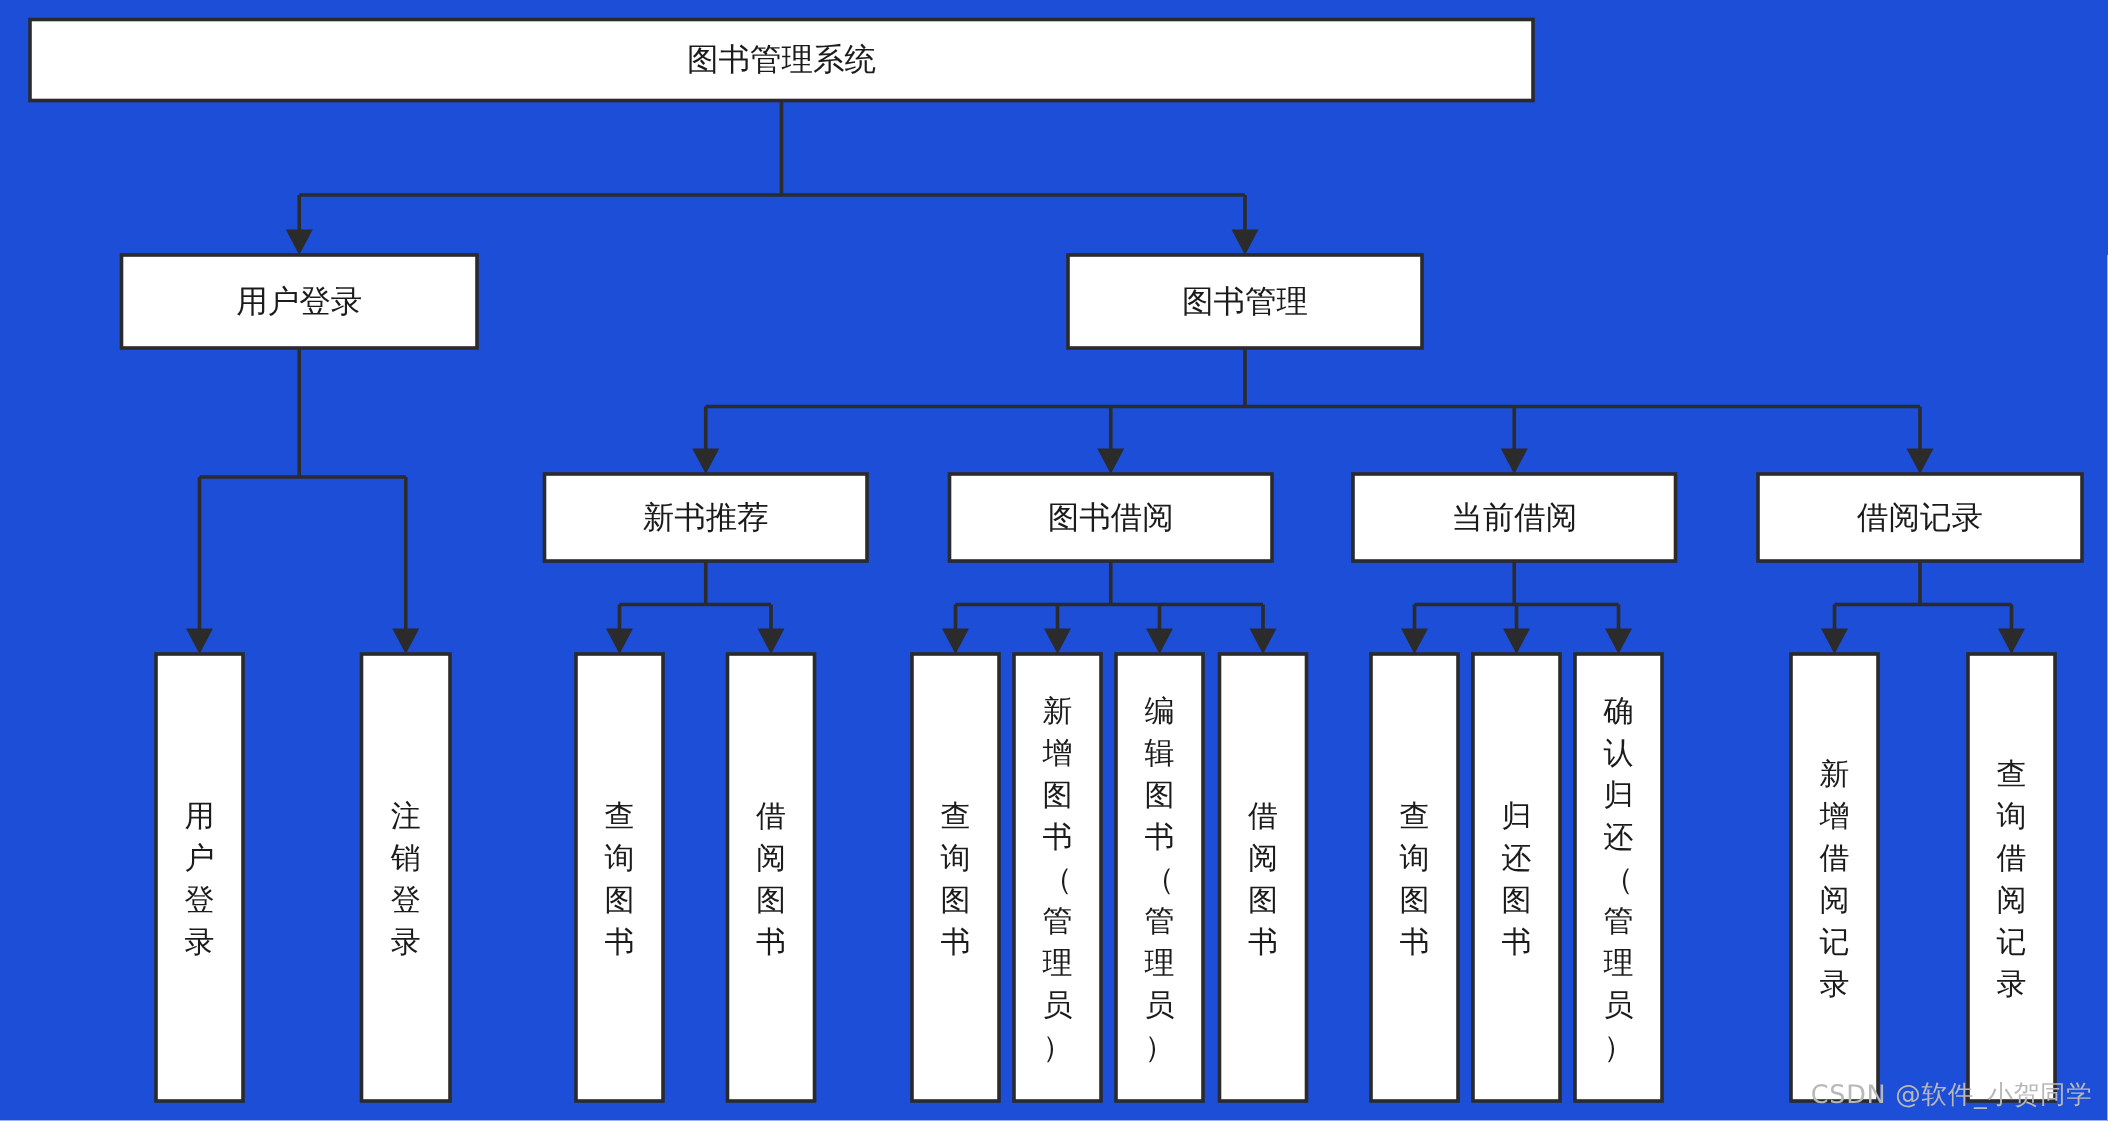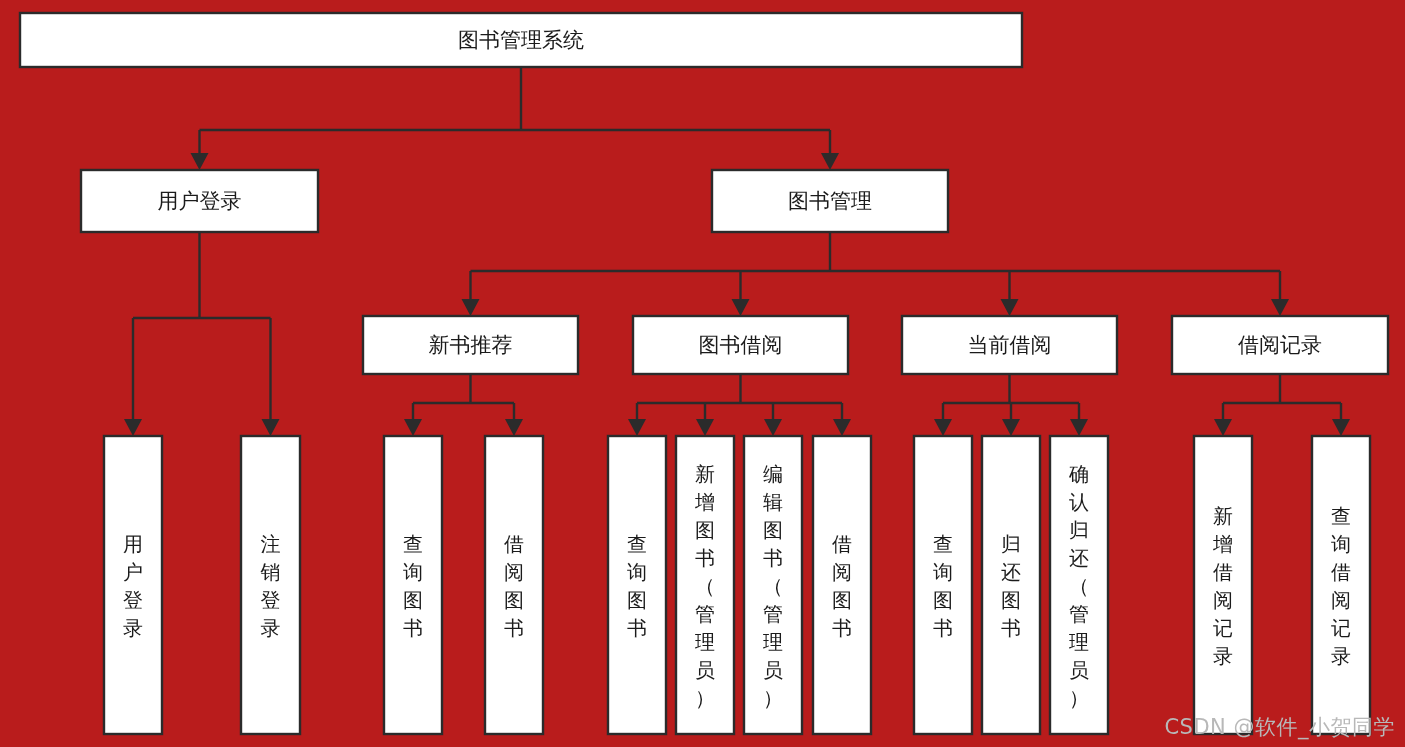--- a/index.html
+++ b/index.html
@@ -8,21 +8,21 @@
     padding: 0;
     background: #ffffff;
   }
   body {
     font-family: "Liberation Sans", "DejaVu Sans", sans-serif;
   }
   #diagram-root {
     position: relative;
     width: 1405px;
     height: 747px;
-    background: #b91c1c;
+    background: #1d4ed8;
     overflow: hidden;
   }
   svg.diagram-canvas {
     position: absolute;
     left: 0;
     top: 0;
     width: 1405px;
     height: 747px;
     display: block;
   }
@@ -53,21 +53,21 @@
     font-family: "DejaVu Sans", "Liberation Sans", sans-serif;
     font-size: 20px;
     fill: #1b1b1b;
     text-anchor: middle;
   }
   .watermark-text {
     position: absolute;
     right: 10px;
     bottom: 6px;
     font-family: "DejaVu Sans", "Liberation Sans", sans-serif;
-    font-size: 21px;
+    font-size: 17px;
     color: #b8b8b8;
     letter-spacing: 0.5px;
     user-select: none;
     white-space: nowrap;
   }
 </style>
 </head>
 <body>
 
 <div id="diagram-root">

